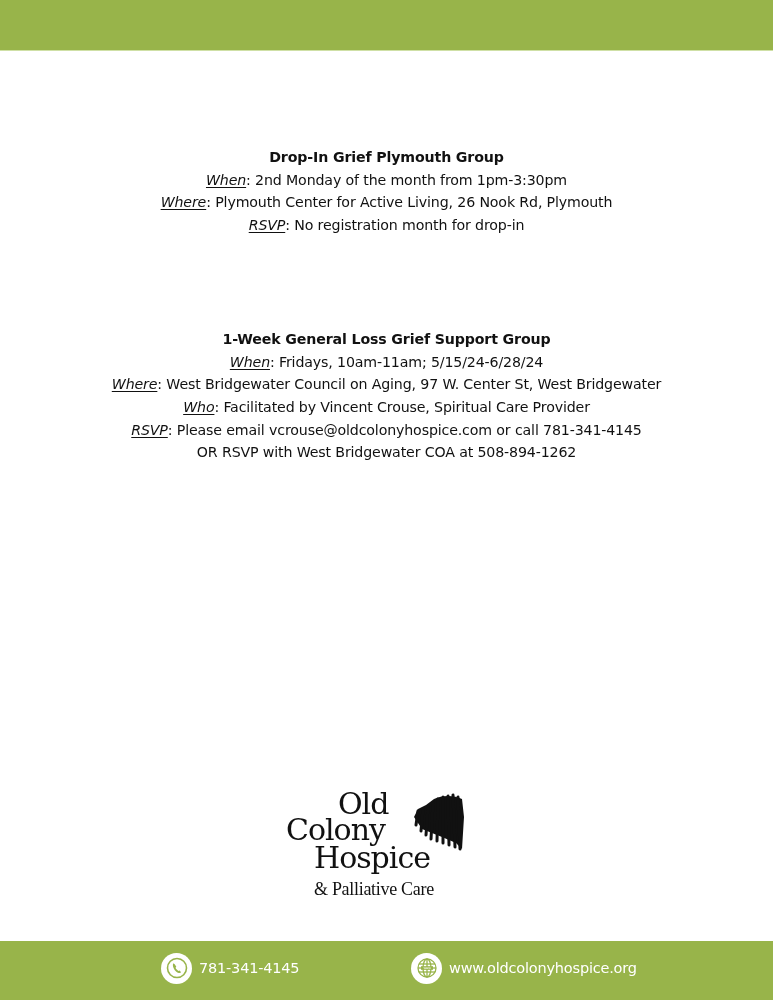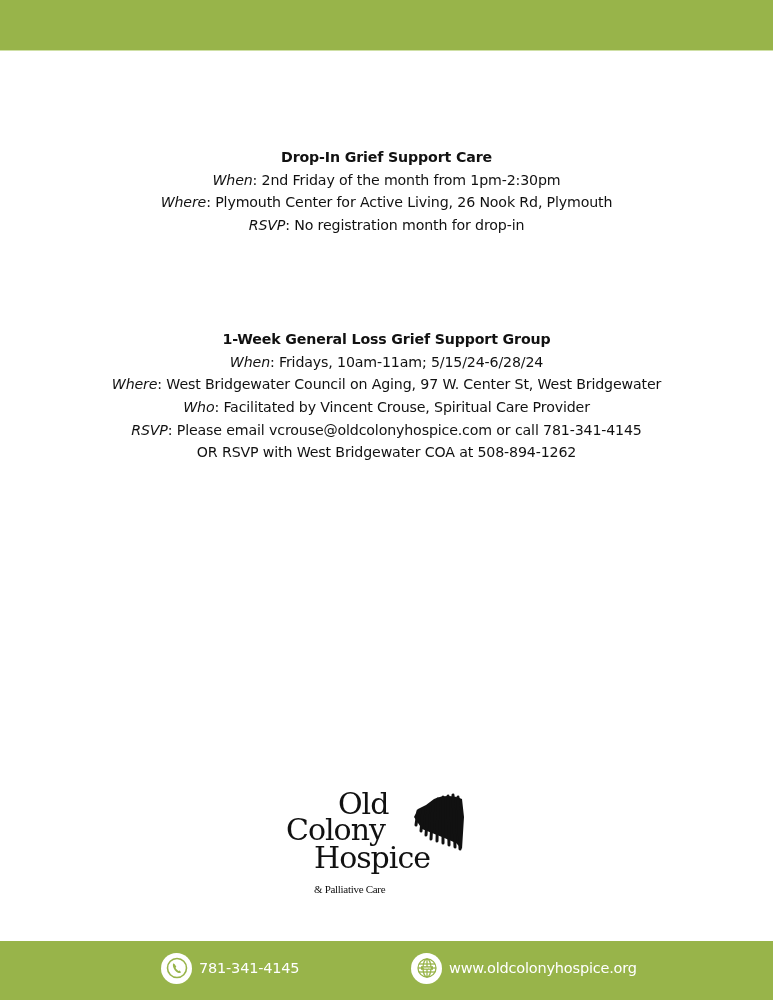--- a/index.html
+++ b/index.html
@@ -5,48 +5,48 @@
     * { margin: 0; padding: 0; box-sizing: border-box; }
     html, body { width: 773px; height: 1000px; background: #ffffff; overflow: hidden; }
     body { position: relative; font-family: "DejaVu Sans", sans-serif; color: #111; }
 
     .top-bar { position: absolute; left: 0; top: 0; width: 773px; height: 50px; background: #98b44a; }
     .top-bar-edge { position: absolute; left: 0; top: 50px; width: 773px; height: 1px; background: #cfe0a6; }
 
     .section { position: absolute; left: 0; width: 773px; text-align: center; }
     .section .line { display: block; height: 22.7px; line-height: 22.7px; font-size: 14.2px; letter-spacing: -0.15px; white-space: nowrap; }
     .section .title { font-weight: bold; font-size: 14.2px; }
-    .section .lbl { font-style: italic; text-underline-offset: 2px; text-align: center; }
+    .section .lbl { font-style: italic; text-decoration: underline; text-underline-offset: 2px; text-align: center; }
 
     #section-1 { top: 146px; }
     #section-2 { top: 328px; }
 
     .logo { position: absolute; left: 278px; top: 785px; width: 195px; height: 120px; }
     .logo .word { position: absolute; font-family: "DejaVu Serif", serif; color: #111; white-space: nowrap; letter-spacing: -1px; }
     .logo .w-old { left: 60px; top: 2px; font-size: 30px; line-height: 34px; }
     .logo .w-colony { left: 8px; top: 28px; font-size: 30px; line-height: 34px; }
     .logo .w-hospice { left: 36px; top: 56px; font-size: 30px; line-height: 34px; }
-    .logo .w-pall { left: 36px; top: 96px; font-size: 11px; line-height: 16px; letter-spacing: -0.3px; font-family: "Liberation Serif", serif; }
+    .logo .w-pall { left: 36px; top: 96px; font-size: 18px; line-height: 16px; letter-spacing: -0.3px; font-family: "Liberation Serif", serif; }
     .logo .heart { position: absolute; left: 134px; top: 8px; width: 54px; height: 58px; }
 
     .footer { position: absolute; left: 0; top: 941px; width: 773px; height: 59px; background: #98b44a; padding-left: 38px; }
     .footer-item { position: absolute; top: 11px; height: 32px; display: flex; align-items: center; color: #ffffff; font-size: 14.5px; letter-spacing: -0.2px; }
     .footer-item .circle { width: 31px; height: 31px; border-radius: 50%; background: #ffffff; display: flex; align-items: center; justify-content: center; margin-right: 7px; }
     #footer-phone { left: 161px; }
     #footer-web { left: 411px; }
   </style>
 </head>
 <body>
 
 <div class="top-bar"></div>
 <div class="top-bar-edge"></div>
 
 <div class="section" id="section-1">
-  <span class="line title">Drop-In Grief Support Care</span>
-  <span class="line"><span class="lbl">When</span><span>: 2nd Friday of the month from 1pm-2:30pm</span></span>
+  <span class="line title">Drop-In Grief Plymouth Group</span>
+  <span class="line"><span class="lbl">When</span><span>: 2nd Monday of the month from 1pm-3:30pm</span></span>
   <span class="line"><span class="lbl">Where</span><span>: Plymouth Center for Active Living, 26 Nook Rd, Plymouth</span></span>
   <span class="line"><span class="lbl">RSVP</span><span>: No registration month for drop-in</span></span>
 </div>
 
 <div class="section" id="section-2">
   <span class="line title">1-Week General Loss Grief Support Group</span>
   <span class="line"><span class="lbl">When</span><span>: Fridays, 10am-11am; 5/15/24-6/28/24</span></span>
   <span class="line"><span class="lbl">Where</span><span>: West Bridgewater Council on Aging, 97 W. Center St, West Bridgewater</span></span>
   <span class="line"><span class="lbl">Who</span><span>: Facilitated by Vincent Crouse, Spiritual Care Provider</span></span>
   <span class="line"><span class="lbl">RSVP</span><span>: Please email vcrouse@oldcolonyhospice.com or call 781-341-4145</span></span>

